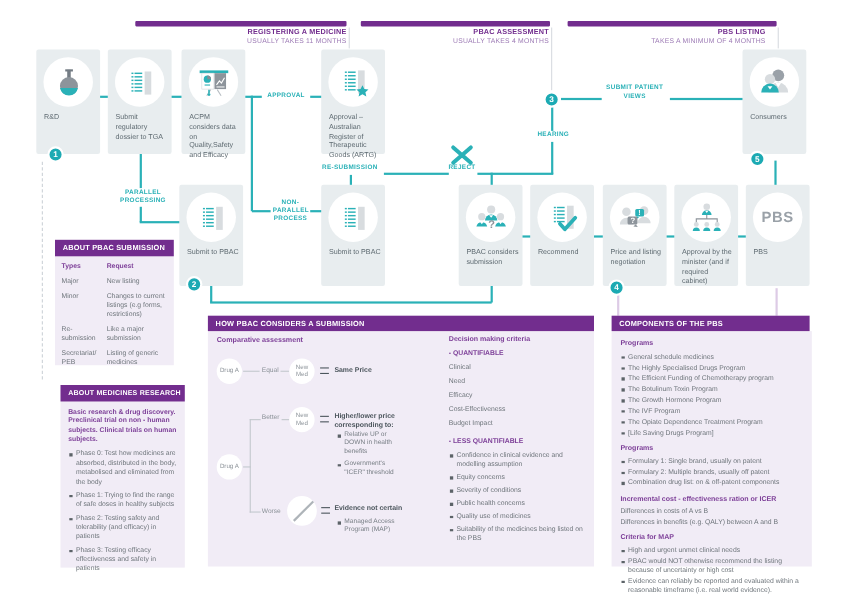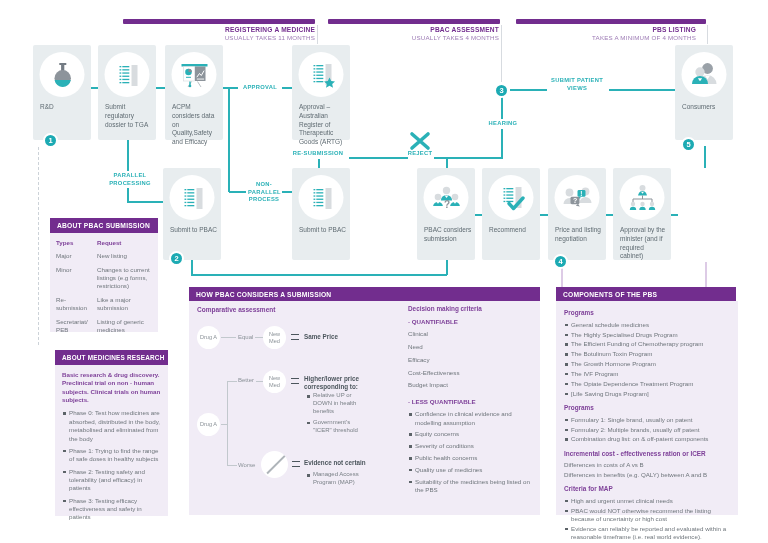--- a/index.html
+++ b/index.html
@@ -292,20 +292,26 @@
           <circle cx="15" cy="20" r="2.2" fill="#d8dcdf"></circle>
           <path d="M11.8 26 a3.2 3.2 0 0 1 6.4 0 z" fill="#2ab1b7"></path>
           <circle cx="24.5" cy="20" r="2.2" fill="#d8dcdf"></circle>
           <path d="M21.3 26 a3.2 3.2 0 0 1 6.4 0 z" fill="#2ab1b7"></path>
         </g>
       </svg>
     </div>
     <div class="clbl">Approval by the minister (and if required cabinet)</div>
   </div>
 
+  <div class="card" style="left:678px;top:168px;height:92px;">
+    <div class="circ">
+      <span class="pbs-logo">PBS</span>
+    </div>
+    <div class="clbl">PBS</div>
+  </div>
 
   <div class="hl" style="left:91px;top:87px;width:7px;"></div>
   <div class="hl" style="left:156px;top:87px;width:9px;"></div>
   <div class="hl" style="left:223px;top:87px;width:69px;"></div>
   <div class="cl clbg" style="left:238px;top:83px;width:40px;">APPROVAL</div>
   <div class="vl" style="left:228px;top:87px;height:105px;"></div>
   <div class="hl" style="left:229px;top:191px;width:63px;"></div>
   <div class="cl clbg" style="left:246px;top:180px;width:32px;">NON-PARALLEL PROCESS</div>
   <div class="vl" style="left:127px;top:140px;height:62px;"></div>
   <div class="hl" style="left:127px;top:201px;width:36px;"></div>

